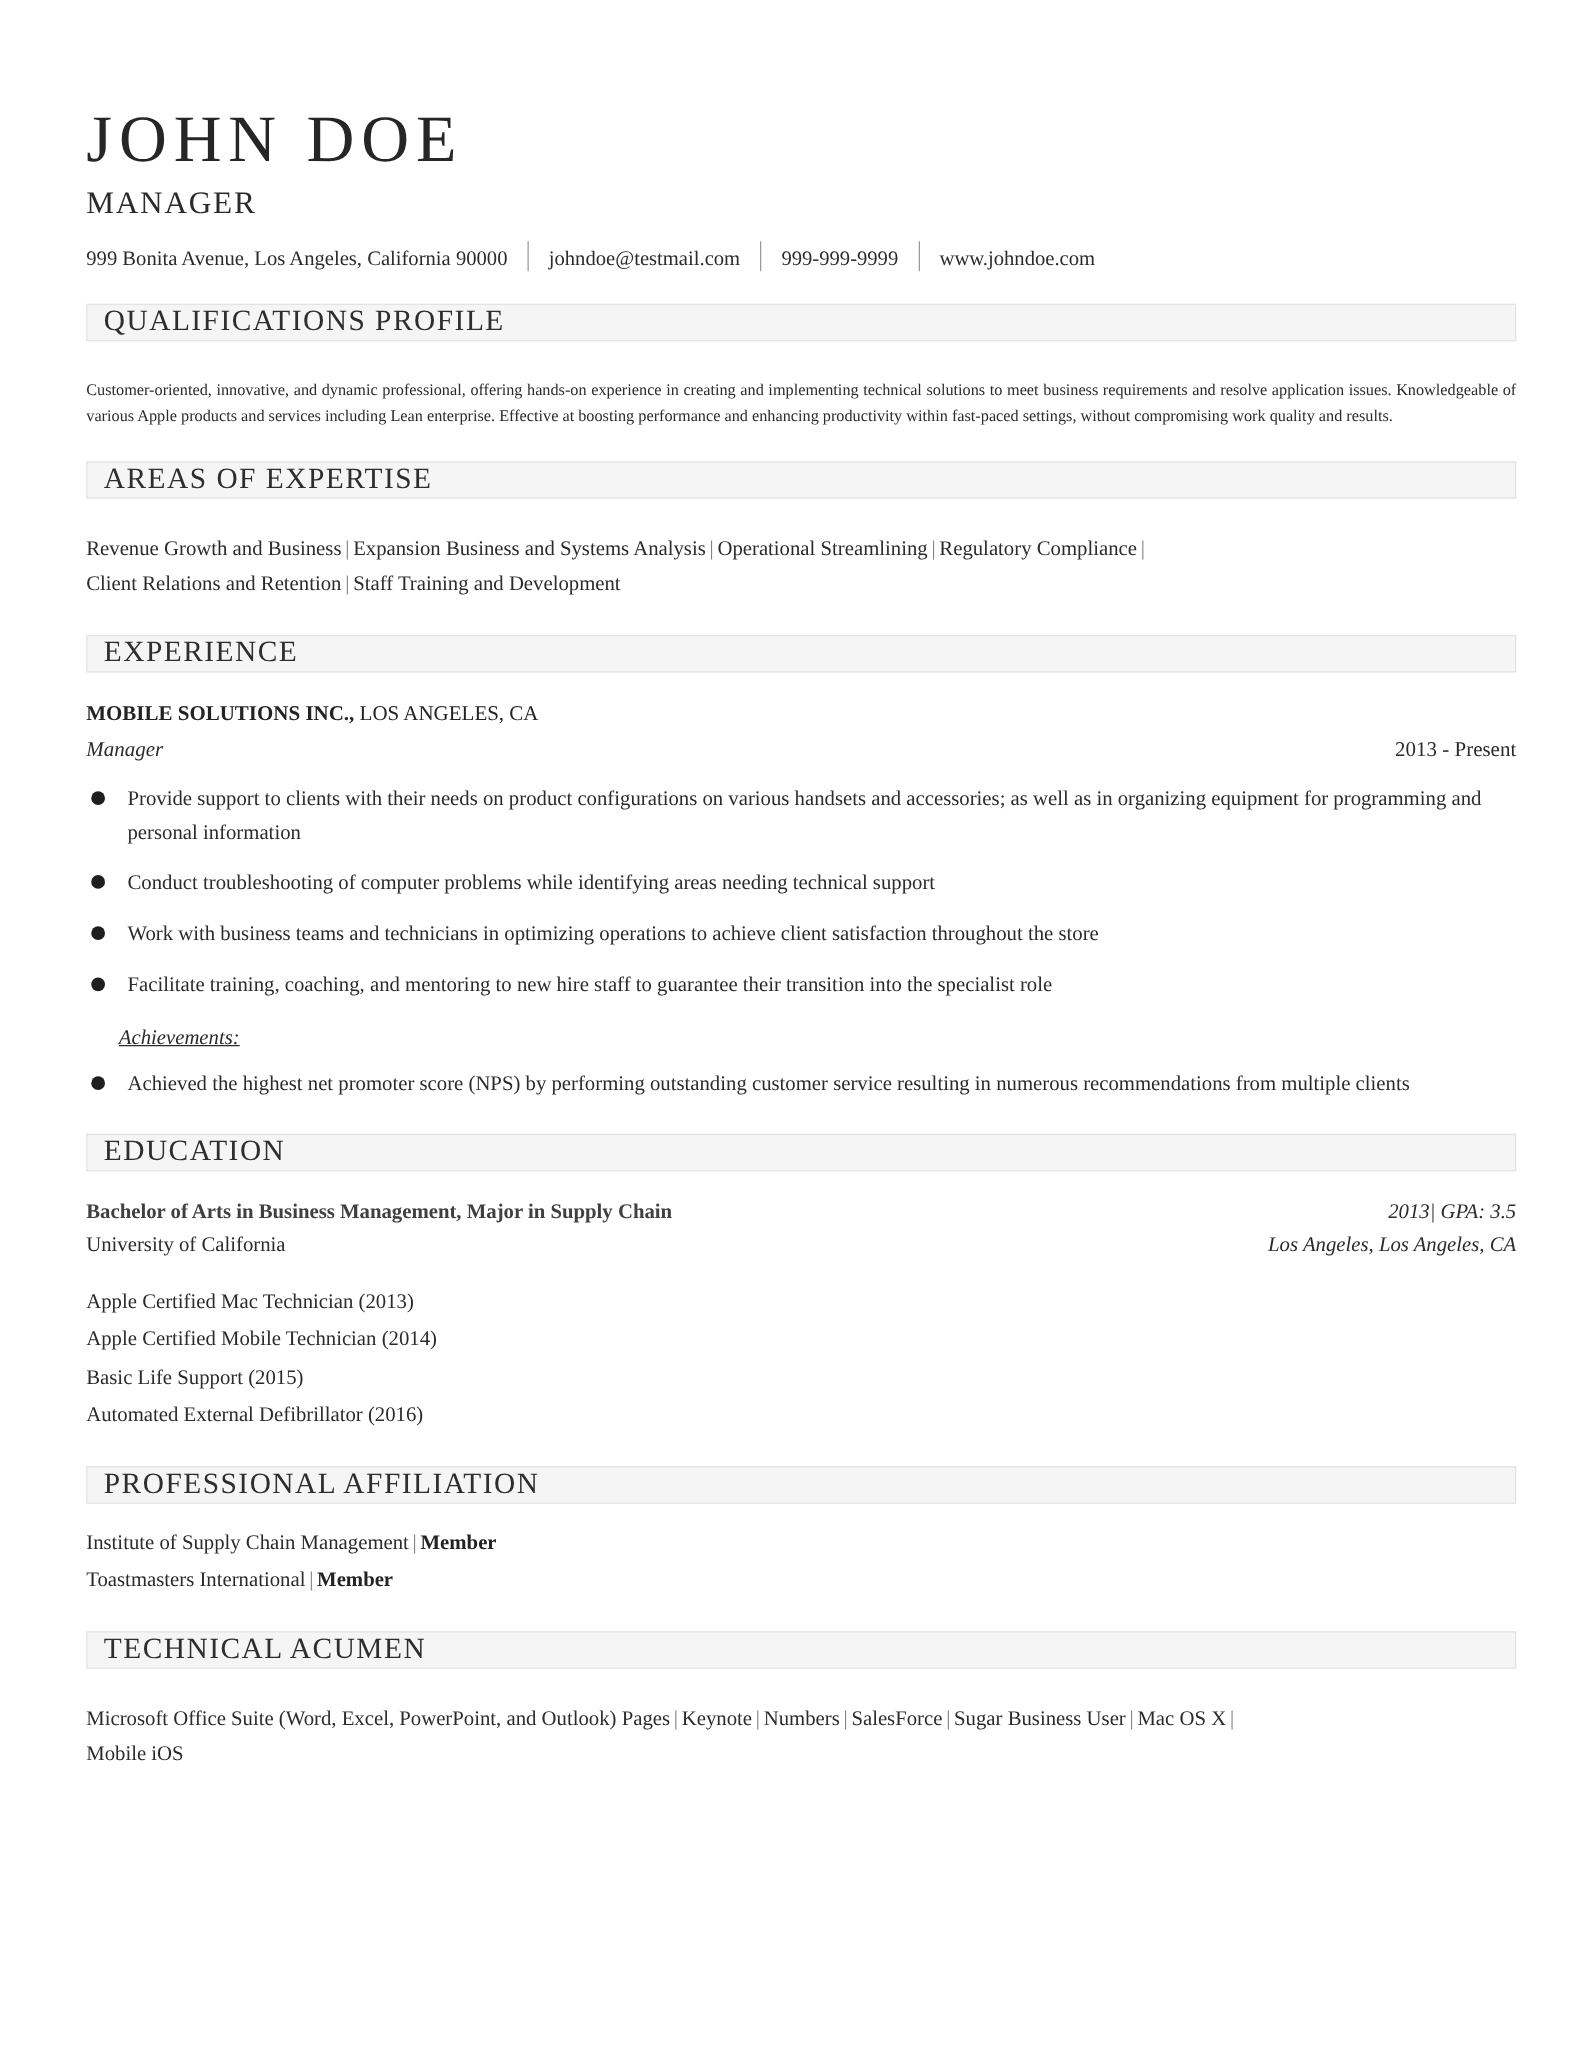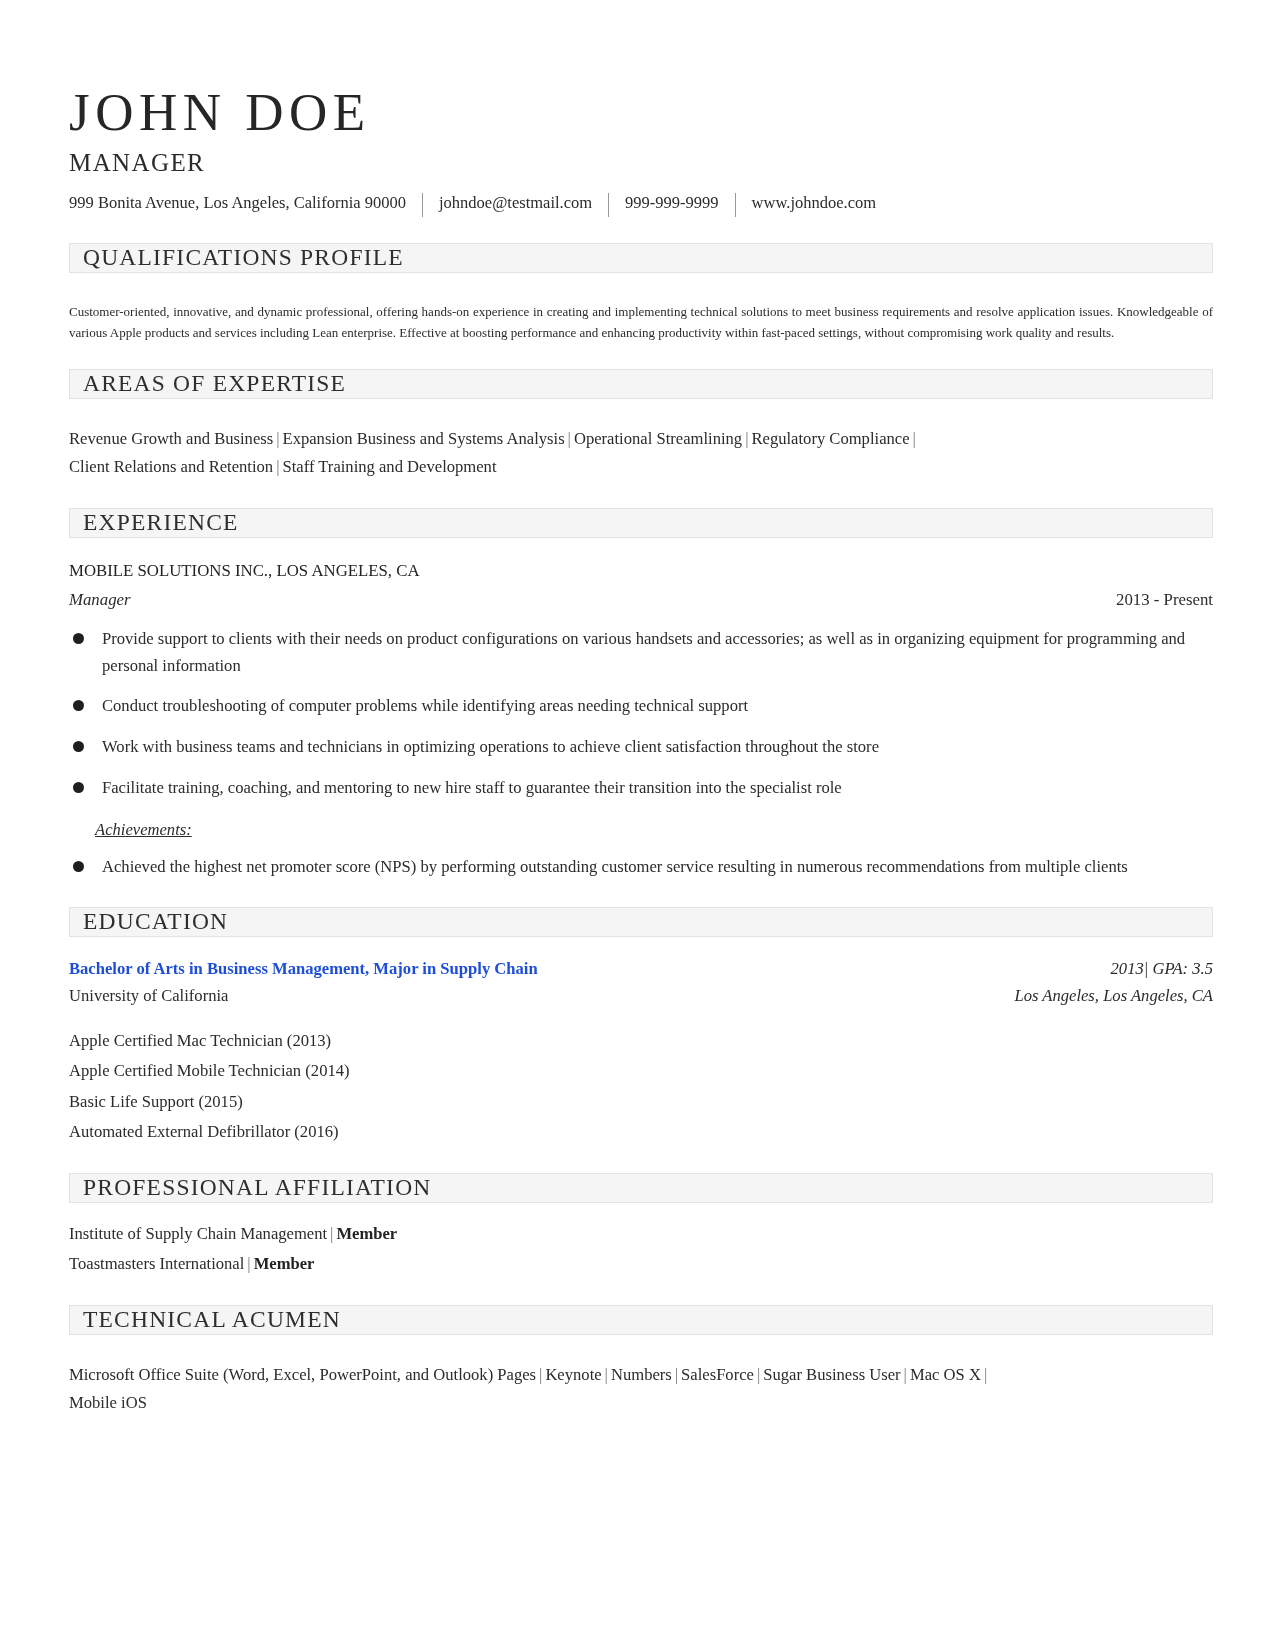--- a/index.html
+++ b/index.html
@@ -37,21 +37,21 @@
     letter-spacing: 1.4px;
     color: #2b2b2b;
     margin-top: 9px;
     line-height: 1.1;
   }
   .contact-line {
     margin-top: 16px;
     font-size: 16.5px;
     color: #2b2b2b;
     display: flex;
-    align-items: flex-start;
+    align-items: flex-end;
     line-height: 1.2;
     white-space: nowrap;
   }
   .contact-item { display: inline-block; }
   .contact-sep {
     display: inline-block;
     width: 1px;
     height: 24px;
     background: #9a9a9a;
     margin: 0 16px;
@@ -94,21 +94,21 @@
 
   .sep-pipe { color: #7c7c7c; padding: 0 3px; }
 
   
   .company {
     margin-top: 22px;
     font-size: 16.8px;
     line-height: 1.3;
     color: #232323;
   }
-  .company b { font-weight: 400; }
+  .company b { font-weight: 700; }
   .role-row {
     display: flex;
     justify-content: space-between;
     align-items: baseline;
     margin-top: 8px;
     font-size: 16.8px;
     color: #2b2b2b;
   }
   .role-title { font-style: italic; }
   .role-dates { font-style: normal; }
@@ -149,21 +149,21 @@
   
   .edu-row {
     display: flex;
     justify-content: space-between;
     align-items: baseline;
     font-size: 16.6px;
     line-height: 1.62;
     color: #2b2b2b;
   }
   .edu-row.first { margin-top: 19px; }
-  .edu-degree { font-weight: 700; color: #1d4ed8; }
+  .edu-degree { font-weight: 700; color: #404040; }
   .edu-right { text-align: right; white-space: nowrap; font-style: italic; }
 
   .list-lines { margin-top: 17px; }
   .list-lines .plain-line { margin-bottom: 2px; }
 
   .bold { font-weight: 700; color: #232323; }
 </style>
 </head>
 <body>
 

